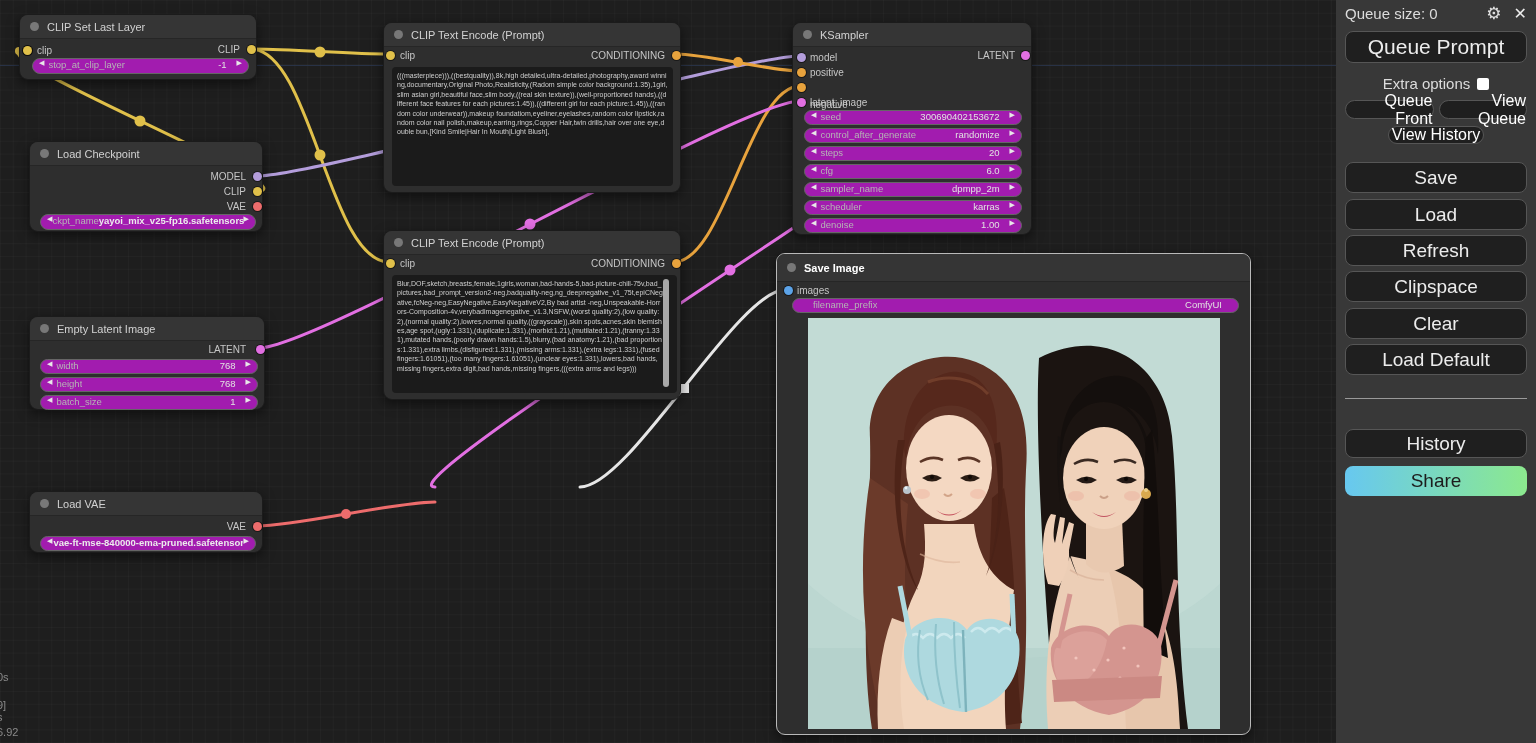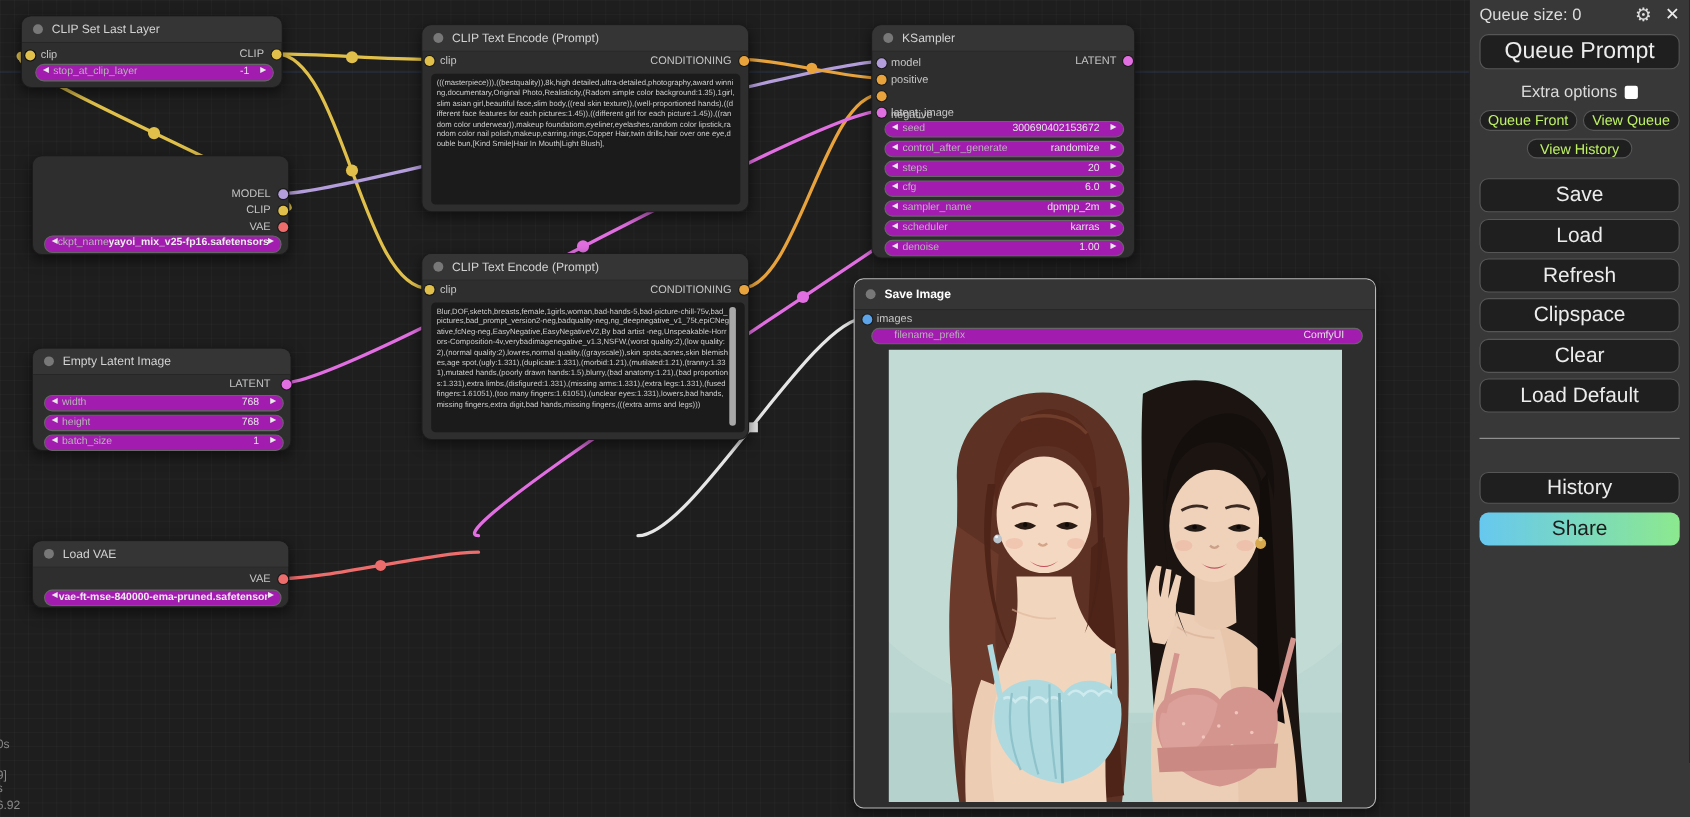--- a/index.html
+++ b/index.html
@@ -58,21 +58,21 @@
   #sidebar { width:200px; height:743px; background:#383838; padding:2px 9px 0 9px;
     display:flex; flex-direction:column; }
   #sb-top { display:flex; align-items:center; height:23px; }
   #queue-size { font-size:15px; color:#dcdcdc; }
   #gear { margin-left:auto; font-size:17px; color:#e0e0e0; cursor:pointer; line-height:1;}
   #close-x { margin-left:12px; font-size:16px; color:#ececec; cursor:pointer; line-height:1;}
   .btn { display:flex; align-items:center; justify-content:center;
     background:#1f1f1f; border:1px solid #565656; border-radius:8px;
     color:#ececec; cursor:pointer; font-family:"Liberation Sans",sans-serif; }
   .btn.med { height:31px; font-size:19px; }
-  .btn.small { height:19px; font-size:13px; color:#bef264; border-radius:10px; }
+  .btn.small { height:19px; font-size:16px; color:#ffffff; border-radius:10px;text-align:right; }
   #queue-prompt { margin-top:6px; height:32px; font-size:21px; }
   #extra-row { margin-top:12px; display:flex; align-items:center; justify-content:center; gap:7px; }
   #extra-label { font-size:15px; color:#dcdcdc; }
   #extra-checkbox { width:12px; height:12px; background:#fff; border-radius:2px; cursor:pointer; }
   #qrow { display:flex; gap:5px; margin-top:8px; }
   #qrow .btn { flex:1; }
   #vh-row { display:flex; justify-content:center; margin-top:7px; }
   #view-history { width:96px; height:18px; }
   #save-btn { margin-top:18px; } #load-btn { margin-top:6px; }
   #refresh-btn { margin-top:5px; } #clipspace-btn { margin-top:5px; }
@@ -134,20 +134,24 @@
       <span class="slotlabel right" style="right:16px;top:29px;">CLIP</span>
       <div class="widget" style="left:12px;top:43px;width:217px;height:16px;">
         <span class="wa">◀</span>
         <span class="wname">stop_at_clip_layer</span>
         <span class="wval plain">-1</span>
         <span class="wa">▶</span>
       </div>
     </div>
 
     <div class="node" style="left:29px;top:141px;width:234px;height:91px;">
+      <div class="titlebar">
+        <span class="tdot"></span>
+        <span class="ttext">Load Checkpoint</span>
+      </div>
       <span class="slotdot" style="left:223px;top:30px;background:#B39DDB;"></span>
       <span class="slotlabel right" style="right:16px;top:29px;">MODEL</span>
       <span class="slotdot" style="left:223px;top:45px;background:#E0C04A;"></span>
       <span class="slotlabel right" style="right:16px;top:44px;">CLIP</span>
       <span class="slotdot" style="left:223px;top:60px;background:#ED6C6C;"></span>
       <span class="slotlabel right" style="right:16px;top:59px;">VAE</span>
       <div class="widget" style="left:10px;top:72px;width:216px;height:16px;gap:0;">
         <span class="wa">◀</span>
         <span class="wname">ckpt_name</span>
         <span class="wval" style="margin-left:0;margin-right:0;">yayoi_mix_v25-fp16.safetensors</span>

